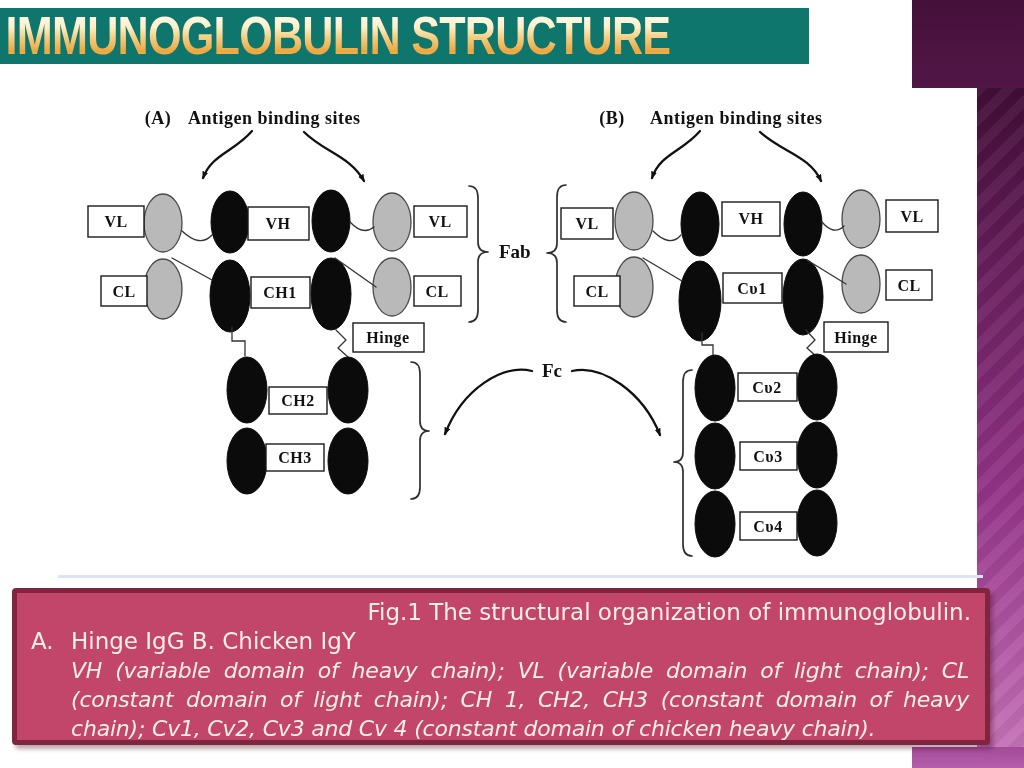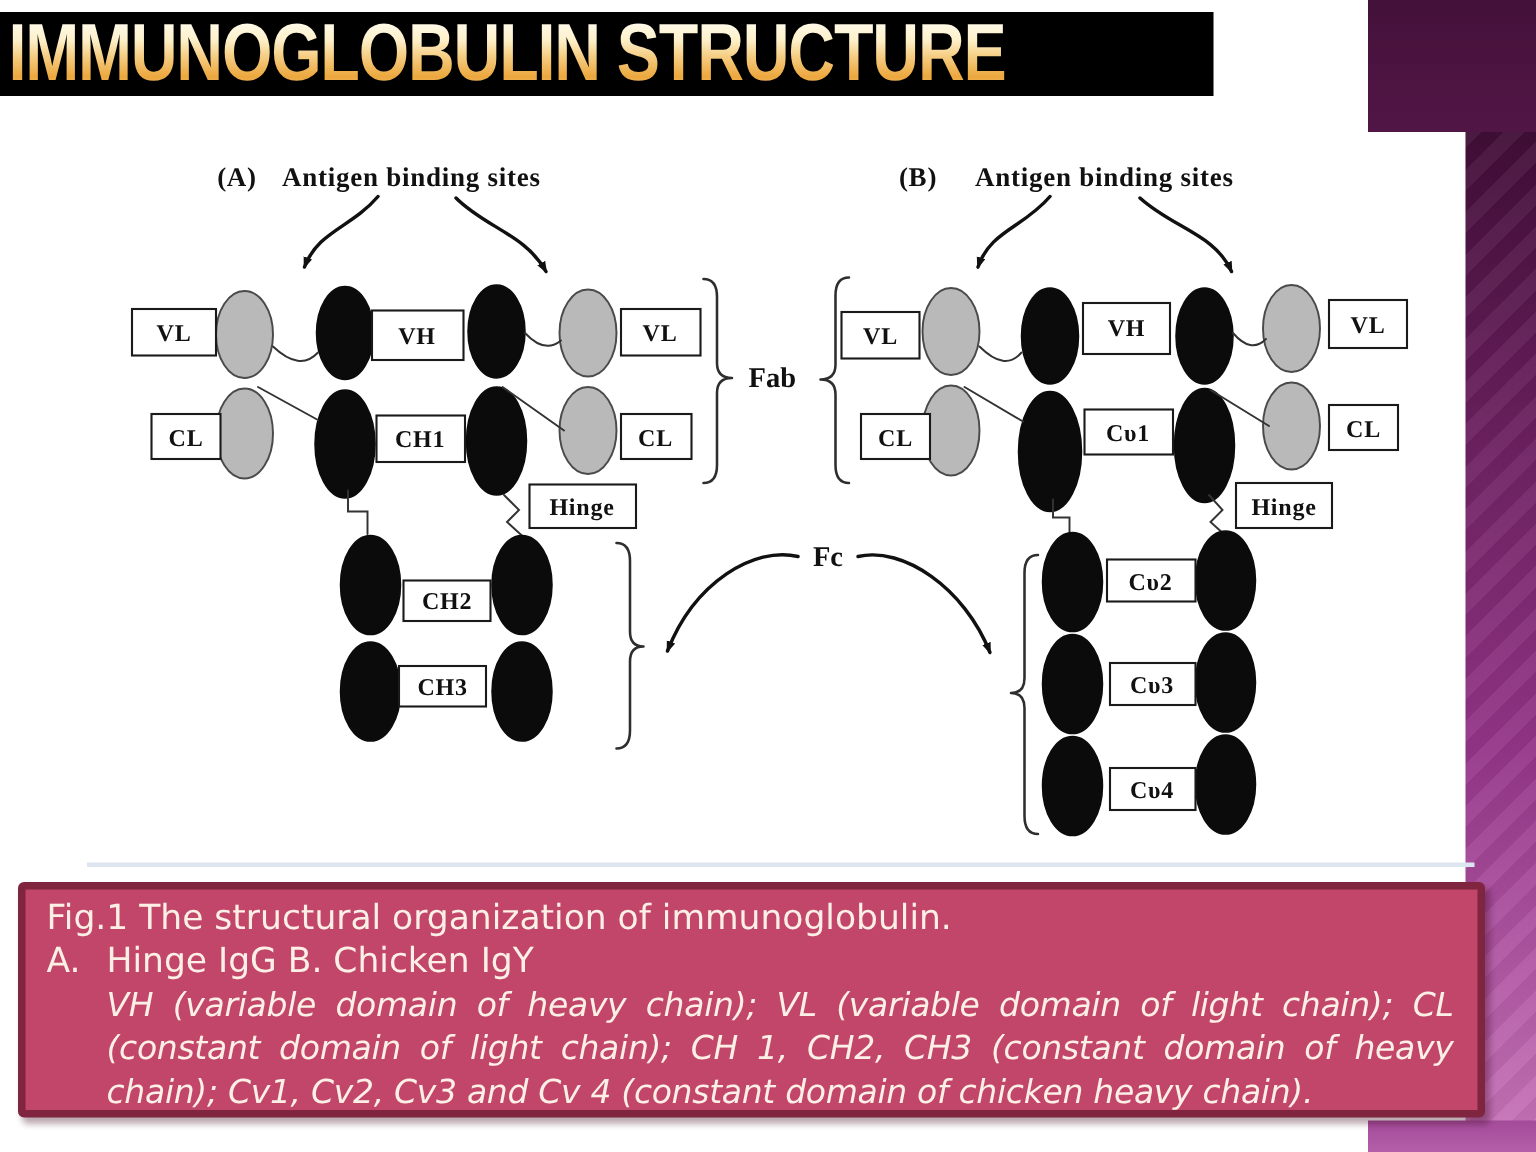--- a/index.html
+++ b/index.html
@@ -19,21 +19,21 @@
     position:absolute;left:912px;top:0;width:112px;height:88px;
     background:linear-gradient(180deg,#43113a 0%,#4d1441 60%,#511546 100%);
   }
   .block-bottom-right{
     position:absolute;left:912px;top:747px;width:112px;height:21px;
     background:linear-gradient(180deg,#a34a99 0%,#b45fa9 100%);
   }
   
   .title-banner{
     position:absolute;left:0;top:8px;width:809px;height:56px;
-    background:#000000;
+    background:#0f766e;
   }
   .title-text{
     display:inline-block;white-space:nowrap;
     padding-left:7px;line-height:54px;
     font-family:"Liberation Sans", sans-serif;
     font-weight:bold;font-size:54px;letter-spacing:-1px;
     transform:scaleX(0.80);transform-origin:left center;
     color:#f2bd62;
   }
   @supports (-webkit-background-clip: text){
@@ -61,21 +61,21 @@
   .caption-box{
     position:absolute;left:12px;top:588px;width:978px;height:157px;
     box-sizing:border-box;
     background:#c2456a;
     border:5px solid #7f2540;
     border-radius:4px;
     box-shadow:3px 4px 4px rgba(60,10,30,0.35);
     padding:5px 14px 5px 14px;
     color:#fcf0e6;
   }
-  .cap-line1{text-align:left;font-size:23px;line-height:29px;}
+  .cap-line1{text-align:right;font-size:23px;line-height:29px;}
   .cap-line2{display:flex;font-size:23px;line-height:29px;}
   .cap-marker{width:40px;flex:0 0 40px;}
   .cap-para{
     margin-left:40px;margin-right:2px;
     font-size:22px;line-height:29px;
     text-align:justify;letter-spacing:-0.2px;font-style:italic;
   }
 </style>
 </head>
 <body>

